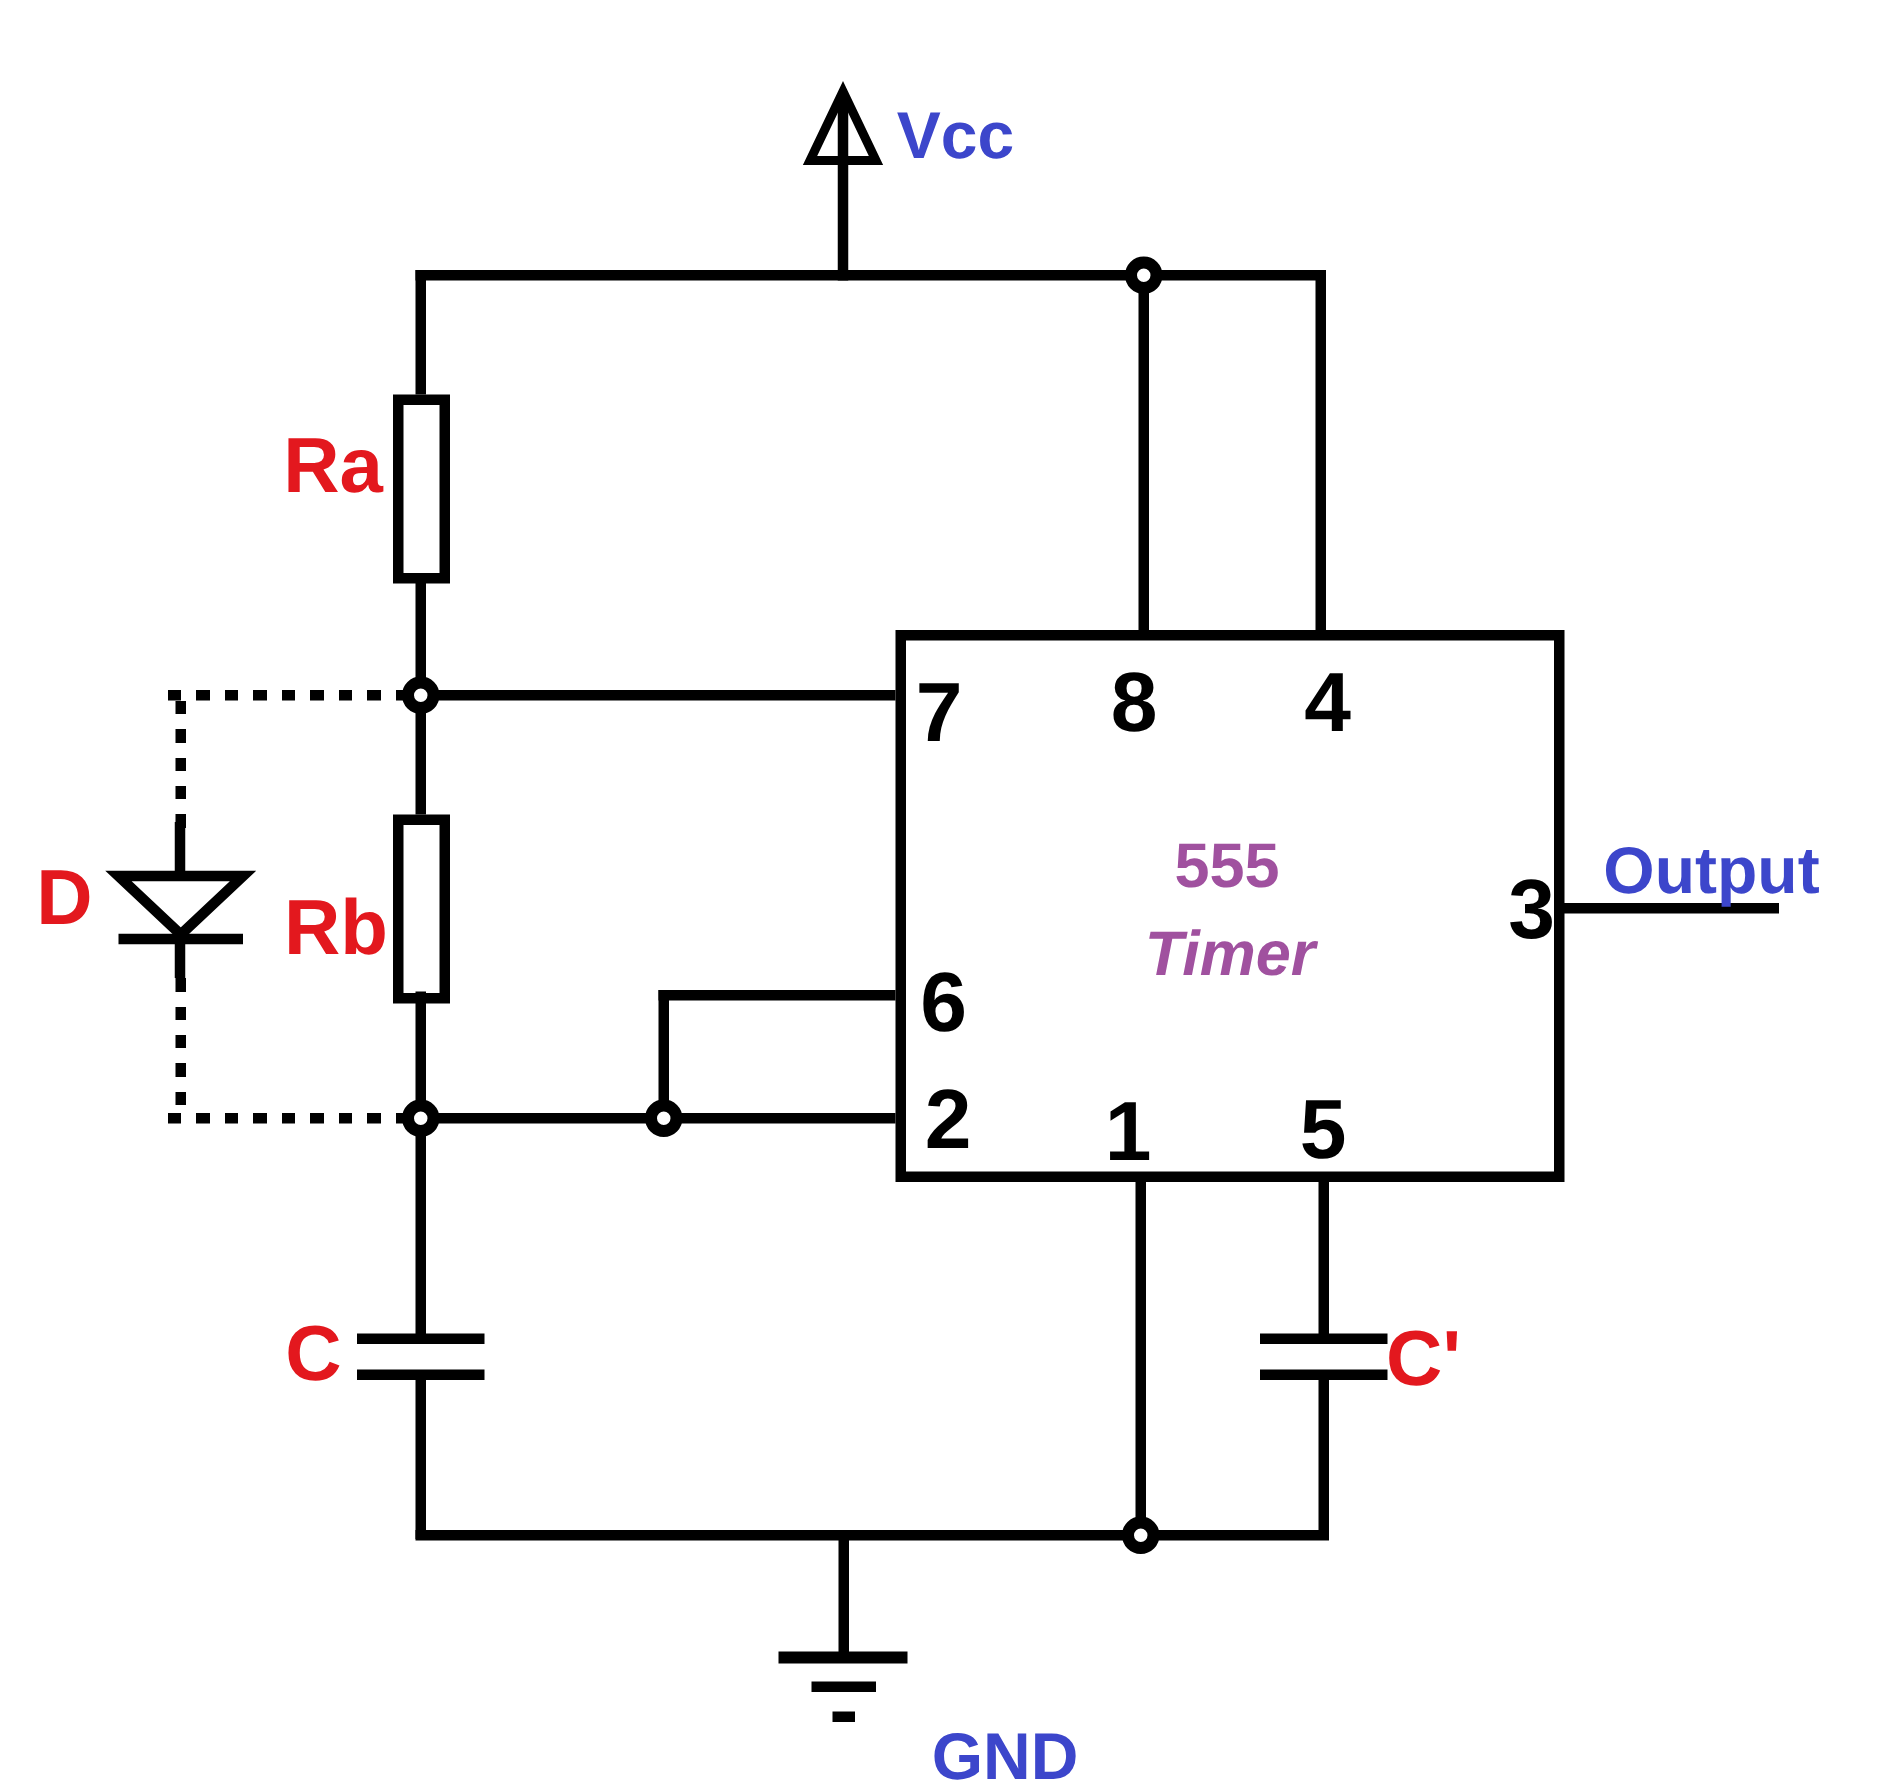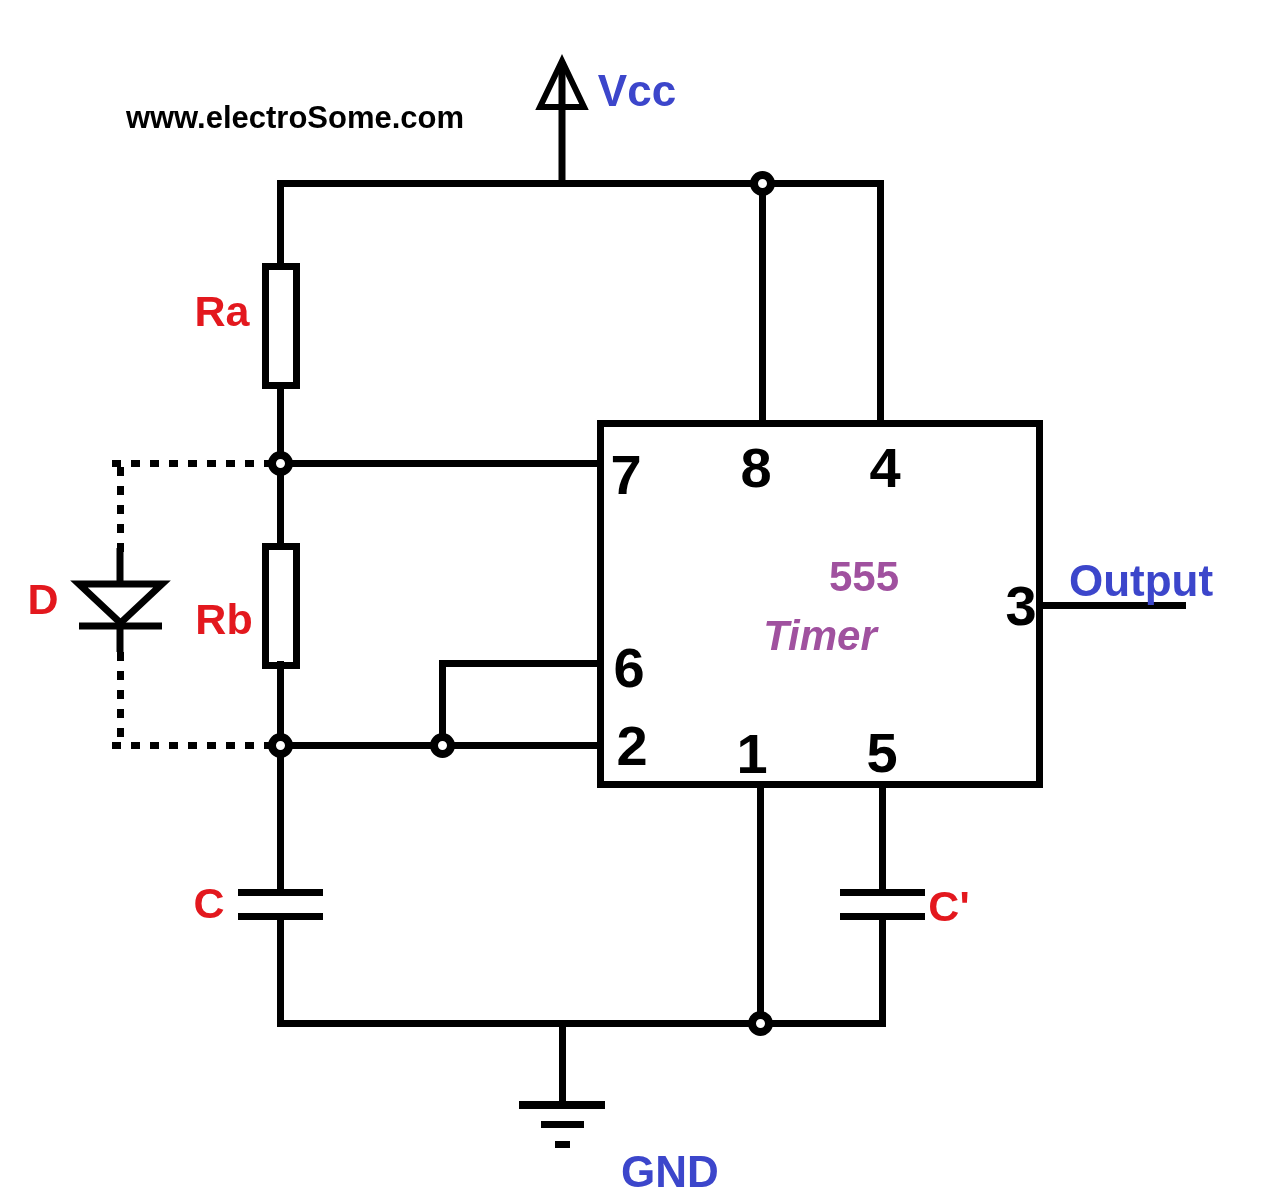--- a/index.html
+++ b/index.html
@@ -24,34 +24,33 @@
     background:repeating-linear-gradient(180deg,var(--wire) 0 9px,transparent 9px 19px);}
   .resistor{position:absolute;width:24px;height:112px;background:#fff;
     border:7px solid var(--wire);}
   .icbox{position:absolute;left:597px;top:420px;width:446px;height:368px;
     background:#fff;border:7px solid var(--wire);box-sizing:border-box;}
   .dot{position:absolute;width:9px;height:9px;background:#fff;
     border:8px solid var(--wire);border-radius:50%;}
   .lbl{position:absolute;transform:translate(-50%,-50%);font-weight:bold;
     white-space:nowrap;line-height:1;}
   .lbl-blue{color:var(--label_blue);font-size:44px;}
-  .lbl-red{color:var(--label_red);font-size:43px;}
+  .lbl-red{color:var(--label_red);font-size:52px;}
   .lbl-black{color:#000;font-size:31px;}
   .pin{position:absolute;transform:translate(-50%,-50%);font-weight:bold;
     color:#000;font-size:56px;line-height:1;}
   .icname{position:absolute;transform:translate(-50%,-50%);font-weight:bold;
     color:var(--ic_purple);font-size:42px;line-height:1;}
   svg{position:absolute;overflow:visible;}
 </style>
 </head>
 <body>
 
 <div id="canvas">
 
-  <div class="lbl lbl-black" style="left:295px;top:117px;">www.electroSome.com</div>
 
   <div class="wire" style="left:277px;top:180px;width:607px;height:7px;"></div>
 
   <svg style="left:535px;top:55px;" width="56" height="135" viewBox="0 0 56 135">
     <polygon points="27,6 5,52 49,52" fill="#fff" stroke="#000" stroke-width="6"></polygon>
     <line x1="27" y1="12" x2="27" y2="132" stroke="#000" stroke-width="7"></line>
   </svg>
   <div class="lbl lbl-blue" style="left:637px;top:91px;">Vcc</div>
 
   <div class="wire" style="left:277px;top:180px;width:7px;height:90px;"></div>
@@ -90,21 +89,21 @@
 
   <div class="icbox"></div>
   <div class="pin" style="left:626px;top:475px;">7</div>
   <div class="pin" style="left:756px;top:468px;">8</div>
   <div class="pin" style="left:885px;top:468px;">4</div>
   <div class="pin" style="left:1021px;top:606px;">3</div>
   <div class="pin" style="left:629px;top:668px;">6</div>
   <div class="pin" style="left:632px;top:746px;">2</div>
   <div class="pin" style="left:752px;top:754px;">1</div>
   <div class="pin" style="left:882px;top:753px;">5</div>
-  <div class="icname" style="left:864px;top:577px;">555</div>
+  <div class="icname" style="left:818px;top:577px;">555</div>
   <div class="icname" style="left:820px;top:636px;font-style:italic;">Timer</div>
 
   <div class="wire" style="left:1040px;top:602px;width:146px;height:7px;"></div>
   <div class="lbl lbl-blue" style="left:1141px;top:581px;">Output</div>
 
   <div class="wire" style="left:757px;top:784px;width:7px;height:243px;"></div>
   <div class="wire" style="left:879px;top:784px;width:7px;height:112px;"></div>
   <div class="wire" style="left:840px;top:889px;width:85px;height:7px;"></div>
   <div class="wire" style="left:840px;top:913px;width:85px;height:7px;"></div>
   <div class="lbl lbl-red" style="left:949px;top:906px;">C'</div>

